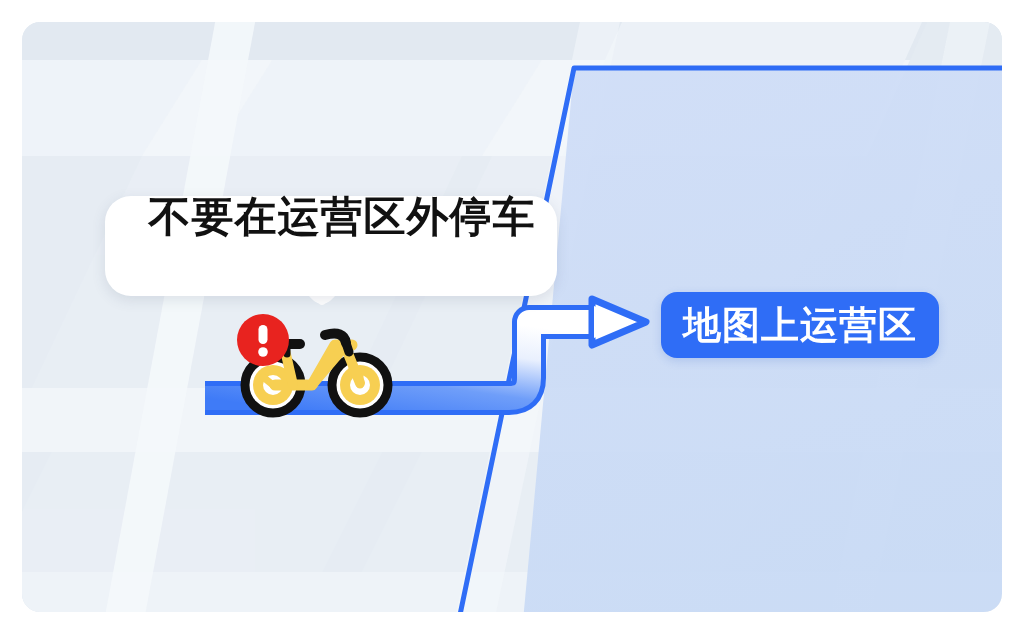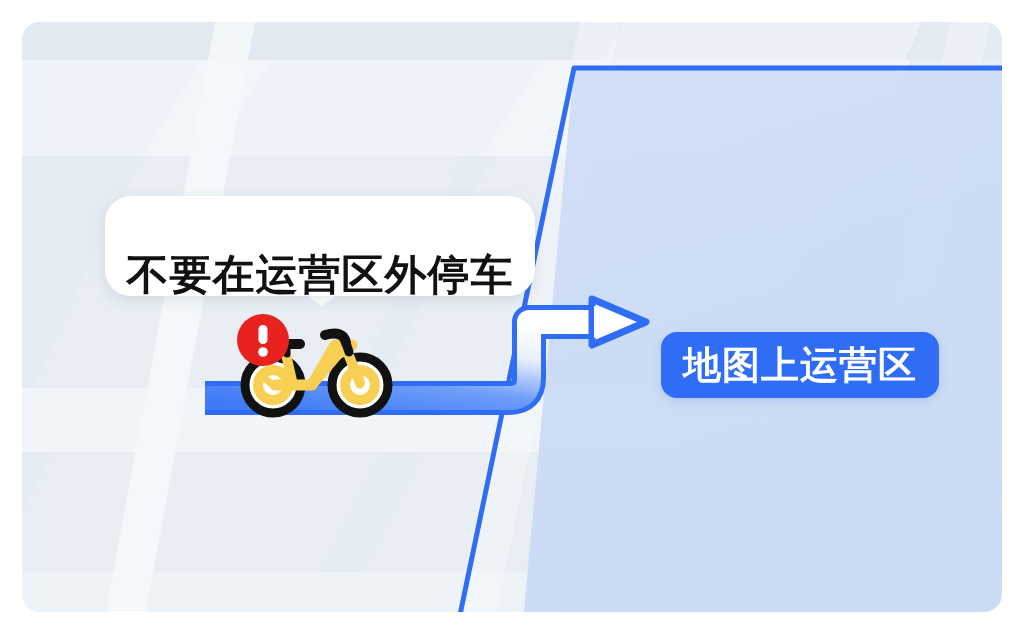--- a/index.html
+++ b/index.html
@@ -41,22 +41,23 @@
   #speech-bubble {
     position: absolute;
     left: 105px;
     top: 196px;
     width: 430px;
     height: 100px;
     background: #ffffff;
     border-radius: 26px;
     box-shadow: 0 4px 14px rgba(60,80,110,0.13);
     display: flex;
-    align-items: flex-end;
+    align-items: flex-start;
     justify-content: center;
+    padding-left: 22px;
   }
   #speech-bubble-text {
     font-size: 42px;
     font-weight: 700;
     color: #111111;
     letter-spacing: 1px;
     line-height: 1;
     white-space: nowrap;
   }
   #speech-bubble-tail {
@@ -72,21 +73,20 @@
     left: 661px;
     top: 292px;
     width: 278px;
     height: 66px;
     background: #2f6df6;
     border-radius: 16px;
     display: flex;
     align-items: center;
     justify-content: center;
     box-shadow: 0 3px 10px rgba(40,90,200,0.18);
-    margin-top: 40px;
   }
   #zone-badge-text {
     font-size: 38px;
     font-weight: 700;
     color: #ffffff;
     letter-spacing: 1px;
     line-height: 1;
     white-space: nowrap;
   }
   

